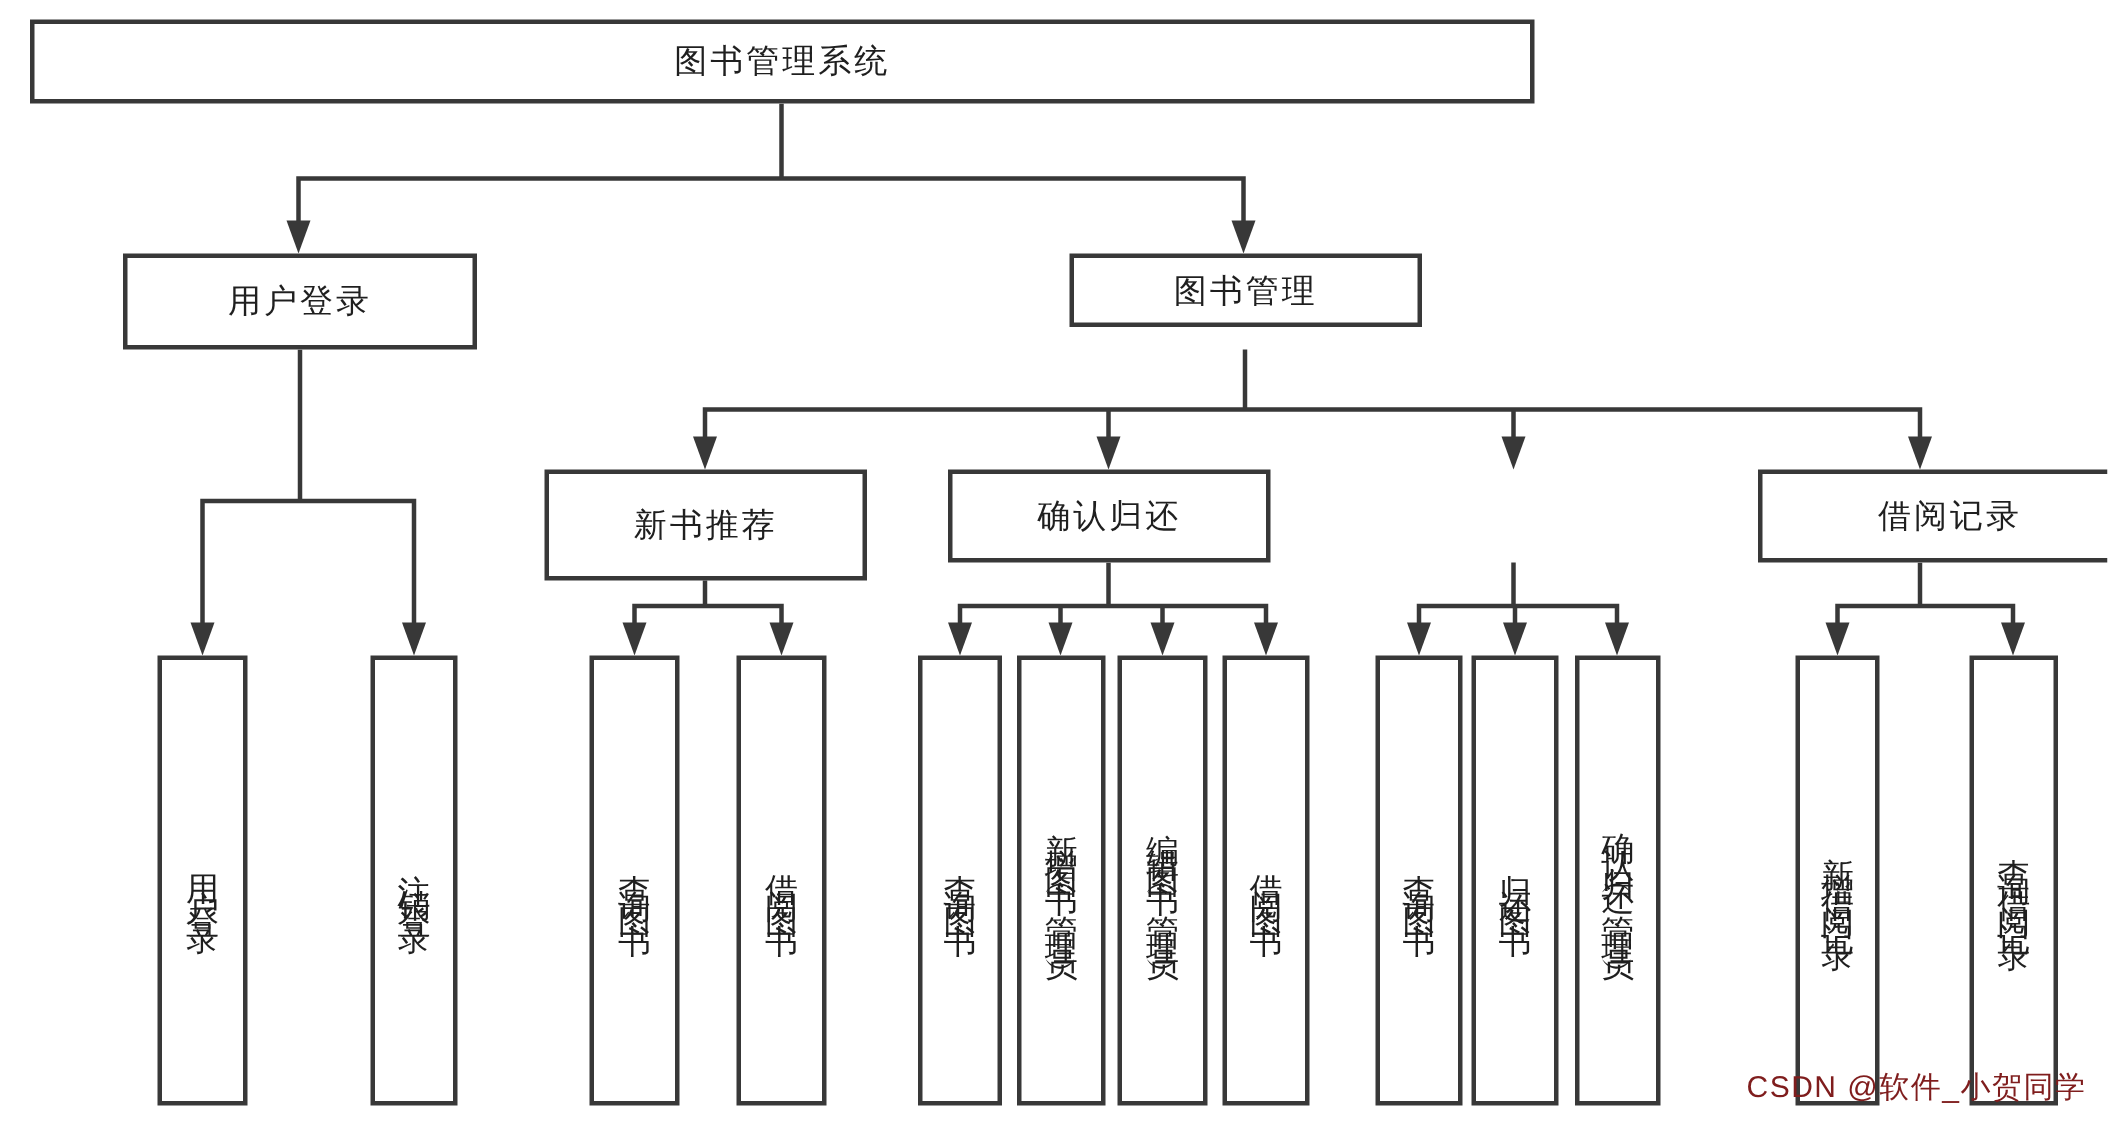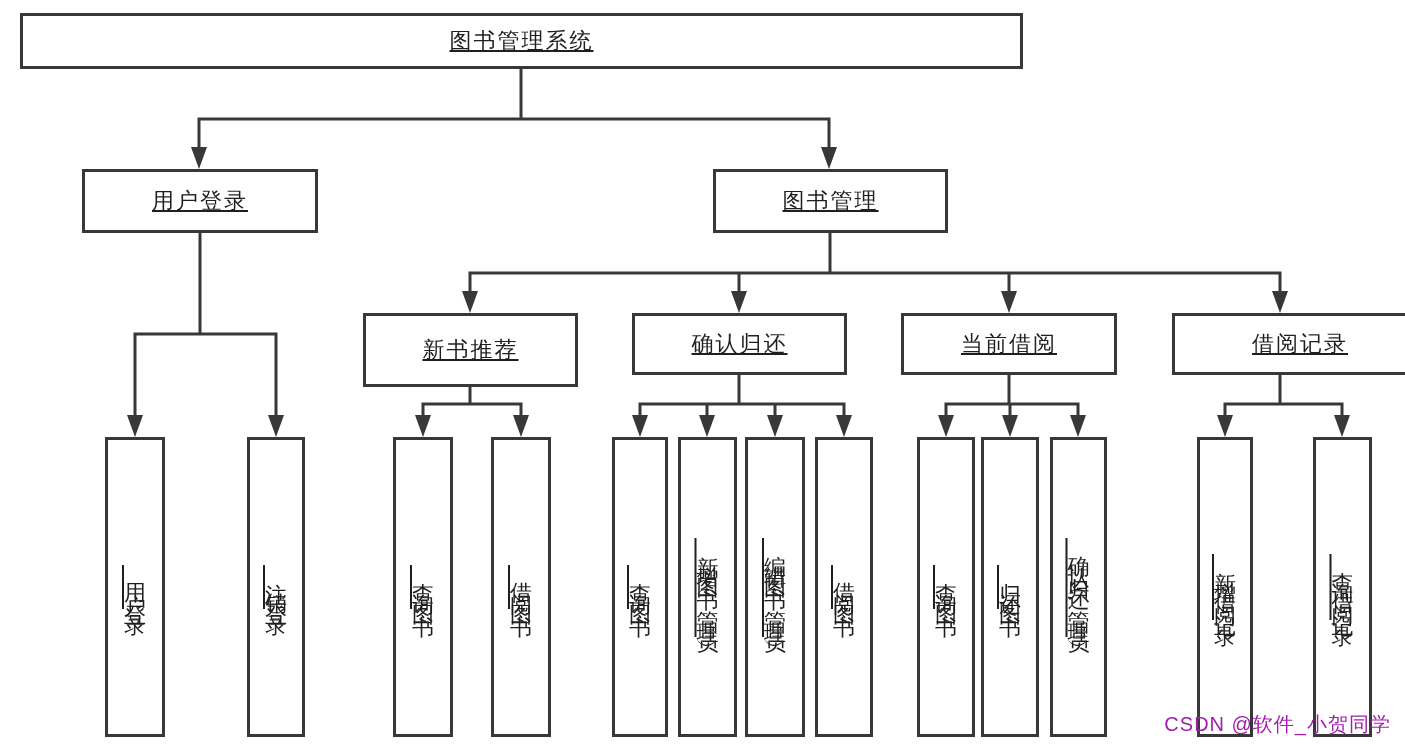--- a/index.html
+++ b/index.html
@@ -28,37 +28,36 @@
     border: 3px solid #383838;
     background: #ffffff;
     display: flex;
     align-items: center;
     justify-content: center;
     z-index: 2;
     font-size: 22px;
     letter-spacing: 2px;
     white-space: nowrap;
     color: #1f1f1f;
-    text-decoration: underline;
   }
   .leaf {
     writing-mode: vertical-rl;
     text-orientation: mixed;
     letter-spacing: 11px;
     white-space: nowrap;
     overflow: hidden;
   }
   .watermark {
     position: absolute;
     right: 14px;
     bottom: 9px;
     z-index: 3;
     font-size: 20px;
     letter-spacing: 1px;
-    color: #a21caf;
+    color: #7f1d1d;
     white-space: nowrap;
   }
 </style>
 </head>
 <body>
 
 <div id="canvas">
 
   <svg id="connectors" width="1405" height="747" viewBox="0 0 1405 747">
     <g stroke="#383838" stroke-width="3" fill="none">
@@ -109,25 +108,24 @@
       <polygon points="1002,415 1018,415 1010,437"></polygon>
       <polygon points="1070,415 1086,415 1078,437"></polygon>
       <polygon points="1217,415 1233,415 1225,437"></polygon>
       <polygon points="1334,415 1350,415 1342,437"></polygon>
     </g>
   </svg>
 
   <div class="box" style="left:20px; top:13px; width:1003px; height:56px;">图书管理系统</div>
 
   <div class="box" style="left:82px; top:169px; width:236px; height:64px;">用户登录</div>
-  <div class="box" style="left:713px; top:169px; width:235px; height:64px;">图书管理</div>
+  <div class="box" style="left:713px; top:169px; width:235px; height:49px;">图书管理</div>
 
   <div class="box" style="left:363px; top:313px; width:215px; height:74px;">新书推荐</div>
   <div class="box" style="left:632px; top:313px; width:215px; height:62px;">确认归还</div>
-  <div class="box" style="left:901px; top:313px; width:216px; height:62px;">当前借阅</div>
   <div class="box" style="left:1172px; top:313px; width:240px; height:62px;padding-left:16px;">借阅记录</div>
 
   <div class="box leaf" style="left:105px; top:437px; width:60px; height:300px;">用户登录</div>
   <div class="box leaf" style="left:247px; top:437px; width:58px; height:300px;">注销登录</div>
 
   <div class="box leaf" style="left:393px; top:437px; width:60px; height:300px;">查询图书</div>
   <div class="box leaf" style="left:491px; top:437px; width:60px; height:300px;">借阅图书</div>
 
   <div class="box leaf" style="left:612px; top:437px; width:56px; height:300px;">查询图书</div>
   <div class="box leaf" style="left:678px; top:437px; width:59px; height:300px;">新增图书（管理员）</div>

